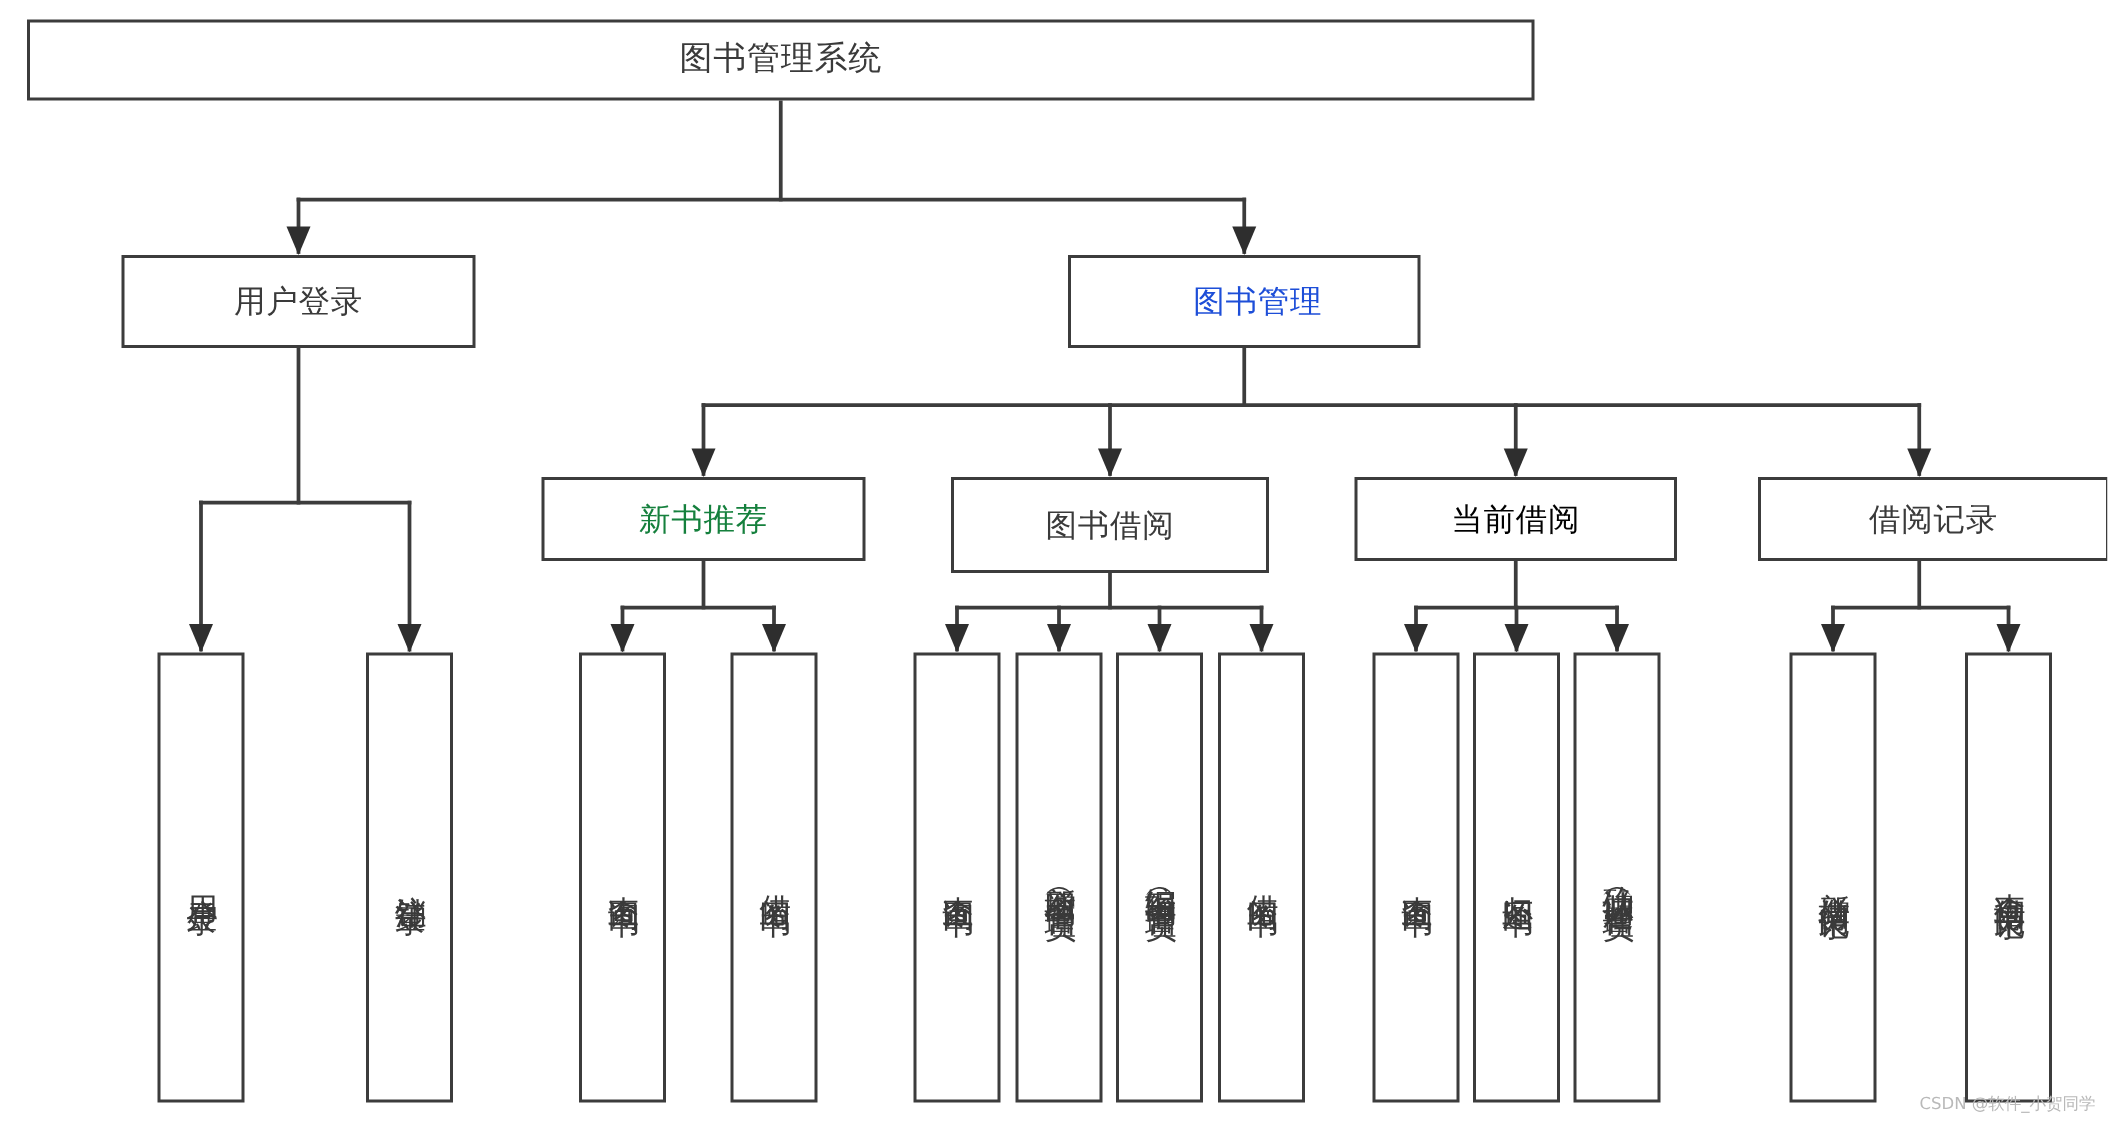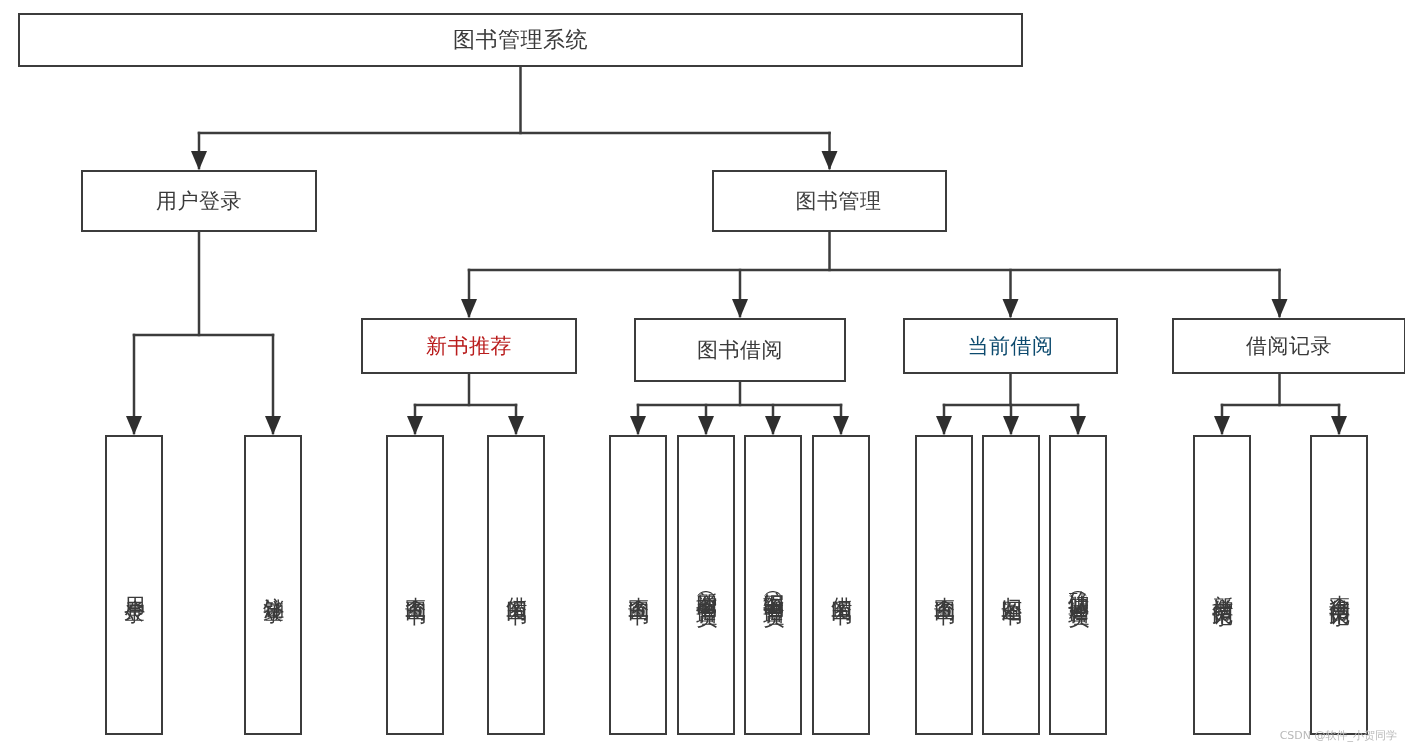--- a/index.html
+++ b/index.html
@@ -132,30 +132,30 @@
   </svg>
 
   <div id="node-layer">
       <div class="node-box horizontal root" style="left: 18px; top: 13px; width: 1005px; height: 54px; border-color: rgb(60, 60, 60);">
         <span class="node-label" style="color: rgb(58, 58, 58);">图书管理系统</span>
       </div>
       <div class="node-box horizontal" style="left: 81px; top: 170px; width: 236px; height: 62px; border-color: rgb(60, 60, 60);">
         <span class="node-label" style="color: rgb(58, 58, 58);">用户登录</span>
       </div>
       <div class="node-box horizontal" style="left: 712px; top: 170px; width: 235px; height: 62px; border-color: rgb(60, 60, 60);">
-        <span class="node-label" style="color: #404040; margin-left: 18px;">图书管理</span>
+        <span class="node-label" style="color: #1d4ed8; margin-left: 18px;">图书管理</span>
       </div>
       <div class="node-box horizontal" style="left: 361px; top: 318px; width: 216px; height: 56px; border-color: rgb(60, 60, 60);">
-        <span class="node-label" style="color: #b91c1c;">新书推荐</span>
+        <span class="node-label" style="color: #15803d;">新书推荐</span>
       </div>
       <div class="node-box horizontal" style="left: 634px; top: 318px; width: 212px; height: 64px; border-color: rgb(60, 60, 60);">
         <span class="node-label" style="color: rgb(58, 58, 58);">图书借阅</span>
       </div>
       <div class="node-box horizontal" style="left: 903px; top: 318px; width: 215px; height: 56px; border-color: rgb(60, 60, 60);">
-        <span class="node-label" style="color: #0c4a6e;">当前借阅</span>
+        <span class="node-label" style="color: #000000;">当前借阅</span>
       </div>
       <div class="node-box horizontal" style="left: 1172px; top: 318px; width: 234px; height: 56px; border-color: rgb(60, 60, 60);">
         <span class="node-label" style="color: rgb(58, 58, 58);">借阅记录</span>
       </div>
       <div class="node-box vertical" style="left: 105px; top: 435px; width: 58px; height: 300px; border-color: rgb(60, 60, 60);">
         <span class="node-label" style="color: rgb(58, 58, 58);">用户登录</span>
       </div>
       <div class="node-box vertical" style="left: 244px; top: 435px; width: 58px; height: 300px; border-color: rgb(60, 60, 60);">
         <span class="node-label" style="color: rgb(58, 58, 58);">注销登录</span>
       </div>

